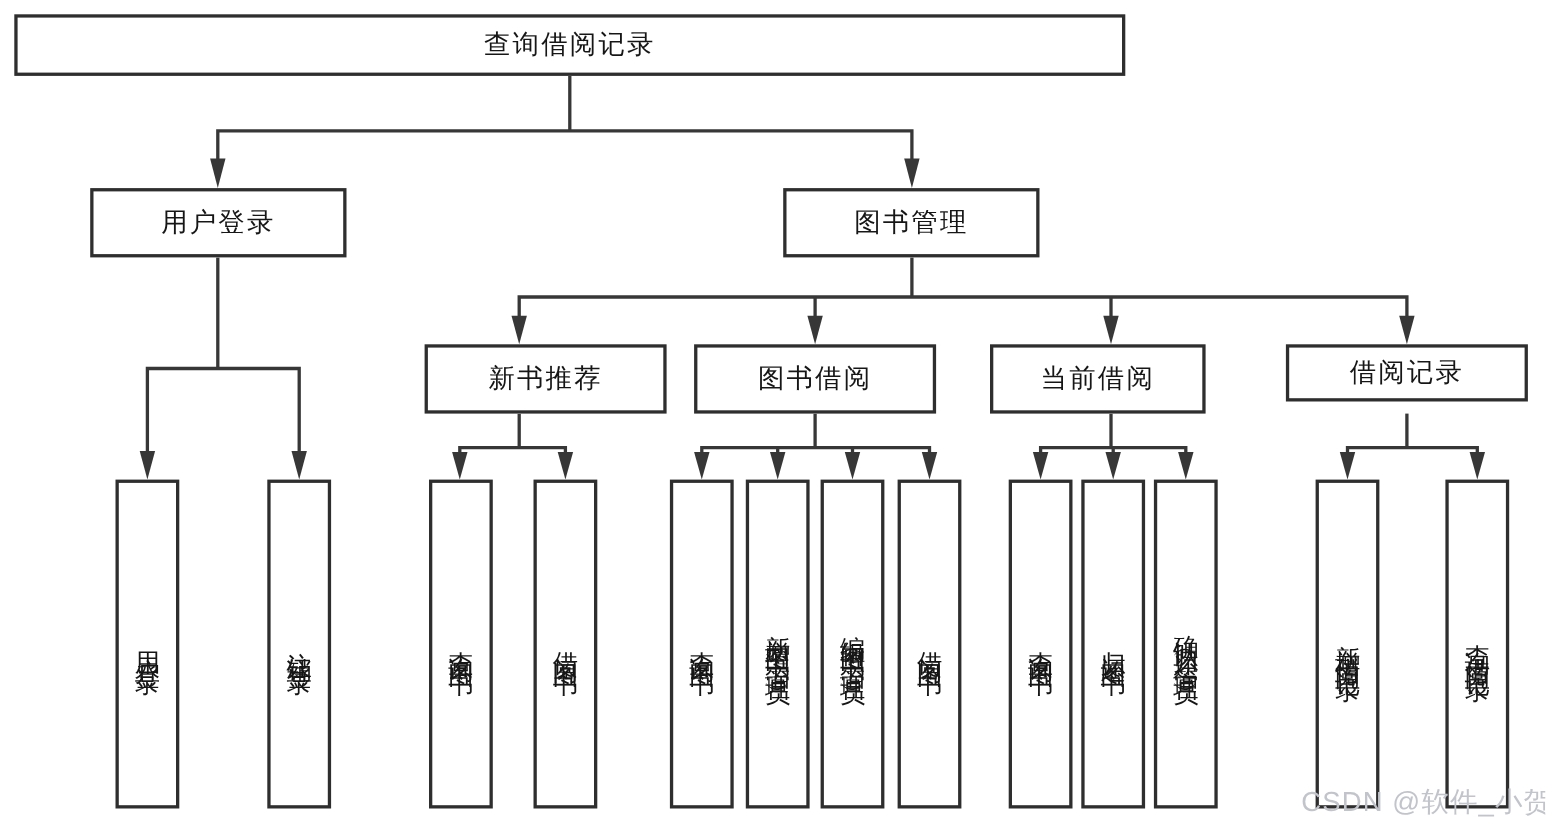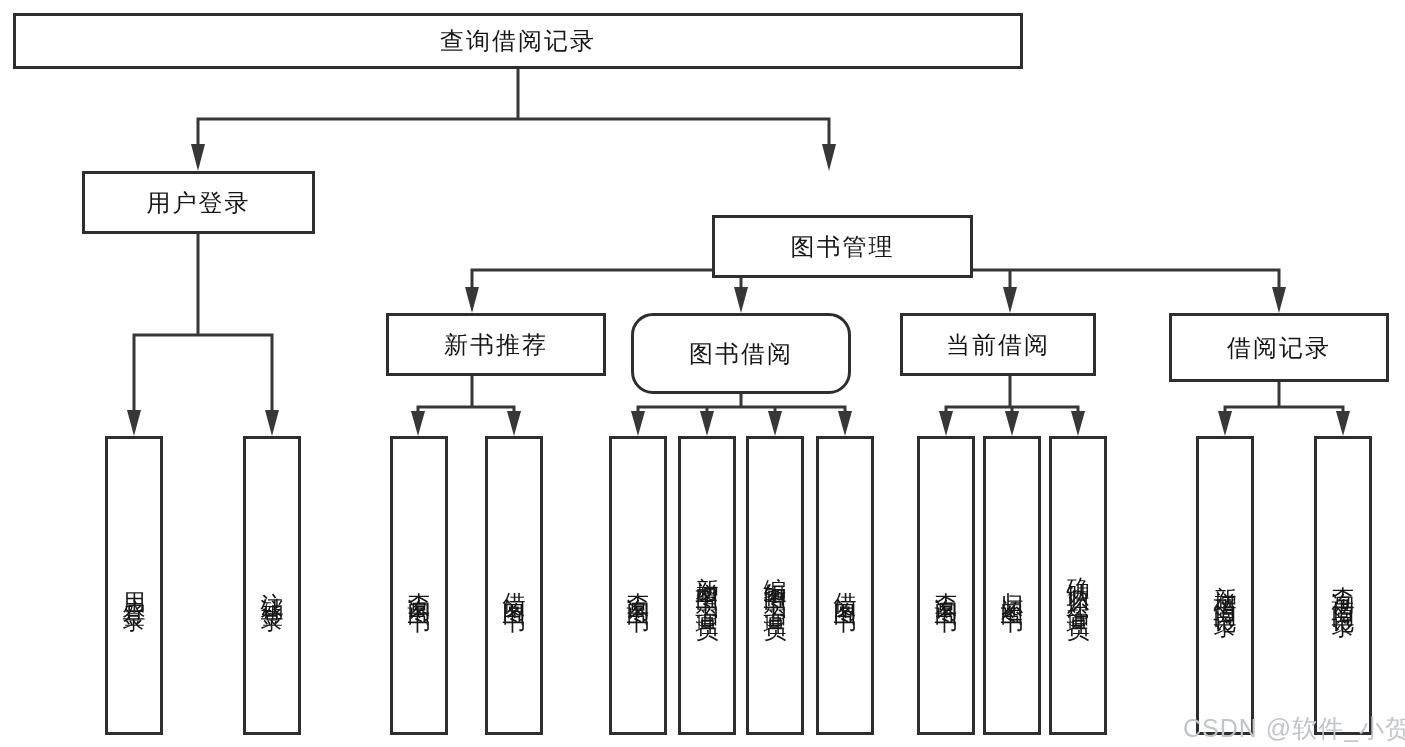--- a/index.html
+++ b/index.html
@@ -90,26 +90,26 @@
       <path d="M1279 376 V407"></path>
       <path d="M1225 412 V407 H1343 V412"></path>
       <polygon points="1218,411 1232,411 1225,436"></polygon>
       <polygon points="1336,411 1350,411 1343,436"></polygon>
     </g>
   </svg>
 
   <div class="node" style="left:13px;top:13px;width:1010px;height:56px;">查询借阅记录</div>
 
   <div class="node" style="left:82px;top:171px;width:233px;height:63px;">用户登录</div>
-  <div class="node" style="left:712px;top:171px;width:261px;height:63px;margin-top:44px;">图书管理</div>
+  <div class="node" style="left:712px;top:171px;width:233px;height:63px;">图书管理</div>
 
   <div class="node" style="left:362px;top:313px;width:220px;height:63px;margin-left:24px;">新书推荐</div>
-  <div class="node" style="left:631px;top:313px;width:220px;height:81px;border-radius:22px;">图书借阅</div>
+  <div class="node" style="left:631px;top:313px;width:220px;height:63px;">图书借阅</div>
   <div class="node" style="left:900px;top:313px;width:196px;height:63px;">当前借阅</div>
-  <div class="node" style="left:1169px;top:313px;width:220px;height:69px;">借阅记录</div>
+  <div class="node" style="left:1169px;top:313px;width:220px;height:52px;">借阅记录</div>
 
   <div class="node leaf" style="left:105px;top:436px;width:58px;height:299px;">
     <span class="vtext">用户登录</span>
   </div>
   <div class="node leaf" style="left:243px;top:436px;width:58px;height:299px;">
     <span class="vtext">注销登录</span>
   </div>
 
   <div class="node leaf" style="left:390px;top:436px;width:58px;height:299px;">
     <span class="vtext">查询图书</span>

